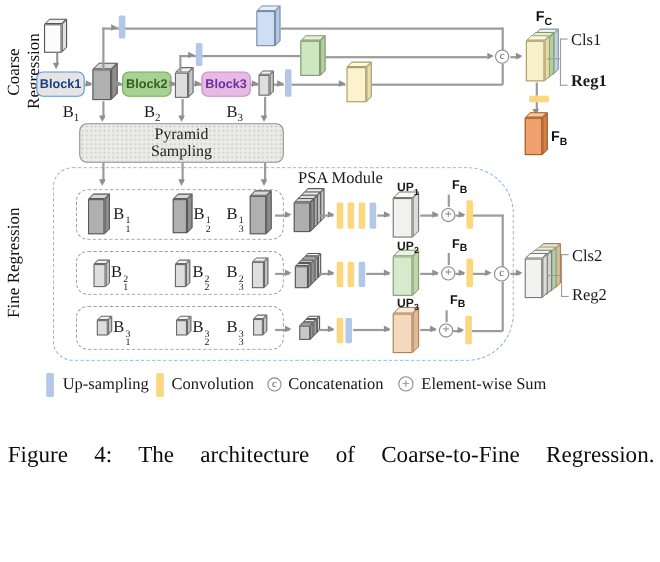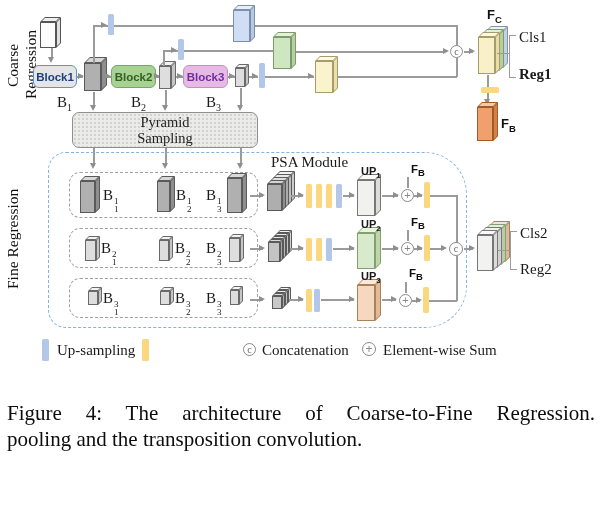--- a/index.html
+++ b/index.html
@@ -326,27 +326,27 @@
   <div class="ln" style="left:498px;top:250px;width:12px;height:1.3px;"></div>
   <div class="ln" style="left:510px;top:231px;width:1.3px;height:39px;"></div>
   <div class="ln" style="left:510px;top:231px;width:7px;height:1.3px;"></div>
   <div class="ln" style="left:510px;top:269px;width:7px;height:1.3px;"></div>
   <div class="bser" style="left:520px;top:225px;">Cls2</div>
   <div class="bser" style="left:520px;top:261px;text-align:center;">Reg2</div>
 
   <div class="bar b" style="left:42px;top:339px;width:6.5px;height:22px;"></div>
   <div class="legtext" style="left:57px;top:342px;">Up-sampling</div>
   <div class="bar y" style="left:142px;top:339px;width:6.5px;height:22px;"></div>
+  <div class="legtext" style="left:156px;top:342px;">Convolution</div>
   <div class="circ" style="left:243px;top:343px;">
       <span>c</span>
     </div>
   <div class="legtext" style="left:262px;top:342px;">Concatenation</div>
   <div class="circ" style="left:362px;top:342px;width:14px;height:14px;">
       <span class="plus" style="font-size:12px;">+</span>
     </div>
   <div class="legtext" style="left:383px;top:342px;">Element-wise Sum</div>
 
   <div class="cap">
     <div class="jl">Figure 4: The architecture of Coarse-to-Fine Regression.</div>
-    <div>pooling and the transposition convolution.</div>
   </div>
 
 </div>
 
 </body></html>

